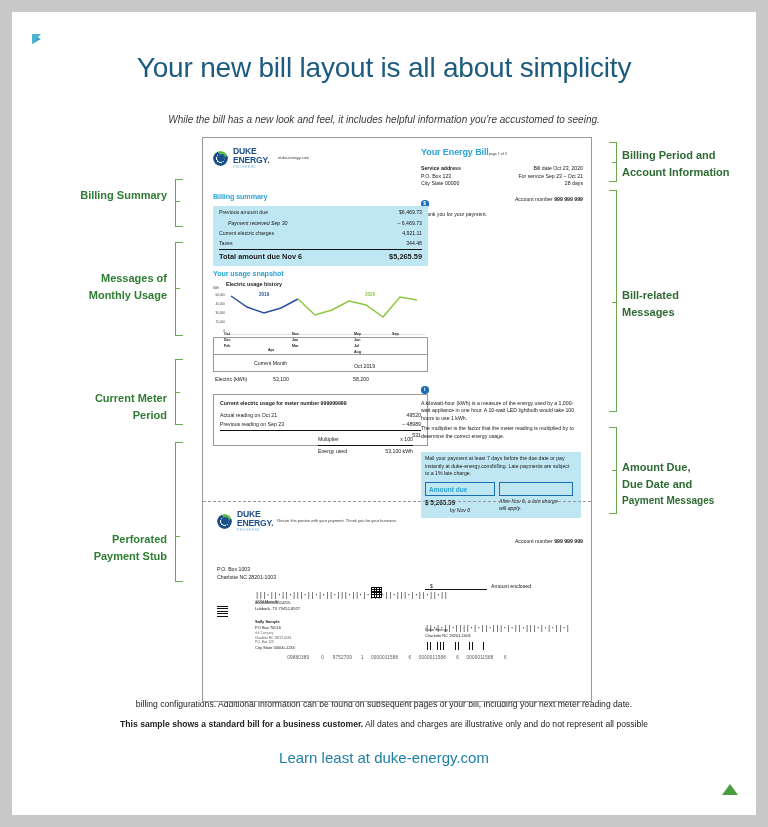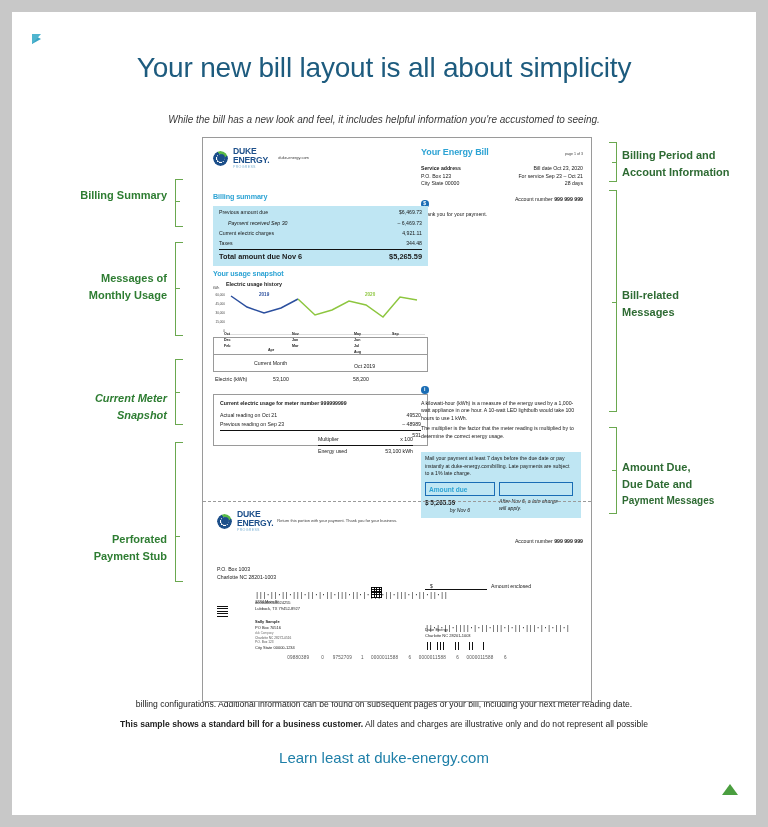--- a/index.html
+++ b/index.html
@@ -159,23 +159,23 @@
     <div class="brk l" style="left:163px; top:42px; width:8px; height:48px;"></div>
     <div class="tick" style="left:163px; top:64px;"></div>
 
     <div class="callout left" style="left:20px; top:133px; width:135px;">
       <div>Messages of</div>
       <div>Monthly Usage</div>
     </div>
     <div class="brk l" style="left:163px; top:105px; width:8px; height:94px;"></div>
     <div class="tick" style="left:163px; top:151px;"></div>
 
-    <div class="callout left" style="left:20px; top:253px; width:135px;font-style:italic;">
+    <div class="callout left" style="left:20px; top:253px; width:135px;">
       <div>Current Meter</div>
-      <div>Snapshot</div>
+      <div>Period</div>
     </div>
     <div class="brk l" style="left:163px; top:222px; width:8px; height:66px;"></div>
     <div class="tick" style="left:163px; top:255px;"></div>
 
     <div class="callout left" style="left:20px; top:394px; width:135px;">
       <div>Perforated</div>
       <div>Payment Stub</div>
     </div>
     <div class="brk l" style="left:163px; top:305px; width:8px; height:140px;"></div>
     <div class="tick" style="left:163px; top:399px;"></div>
@@ -213,21 +213,21 @@
           <div class="duke-word">
             <span class="l1">DUKE</span>
             <span class="l2">ENERGY.</span>
             <span class="l3">PROGRESS</span>
           </div>
         </div>
         <span class="urlbit">duke-energy.com</span>
       </div>
 
       <div class="sec" style="left:218px; top:8px; width:162px;">
-        <div style="display:flex; justify-content:space-between; align-items:baseline;">
+        <div style="display:flex; justify-content:flex-start; align-items:baseline;">
           <span class="title-blue">Your Energy Bill</span>
           <span style="font-size:3.6px; color:#444;">page 1 of 3</span>
         </div>
         <div style="display:flex; justify-content:space-between; margin-top:6px;">
           <div>
             <div class="bold">Service address</div>
             <div>P.O. Box 123</div>
             <div>City  State 00000</div>
           </div>
           <div style="text-align:right;">

